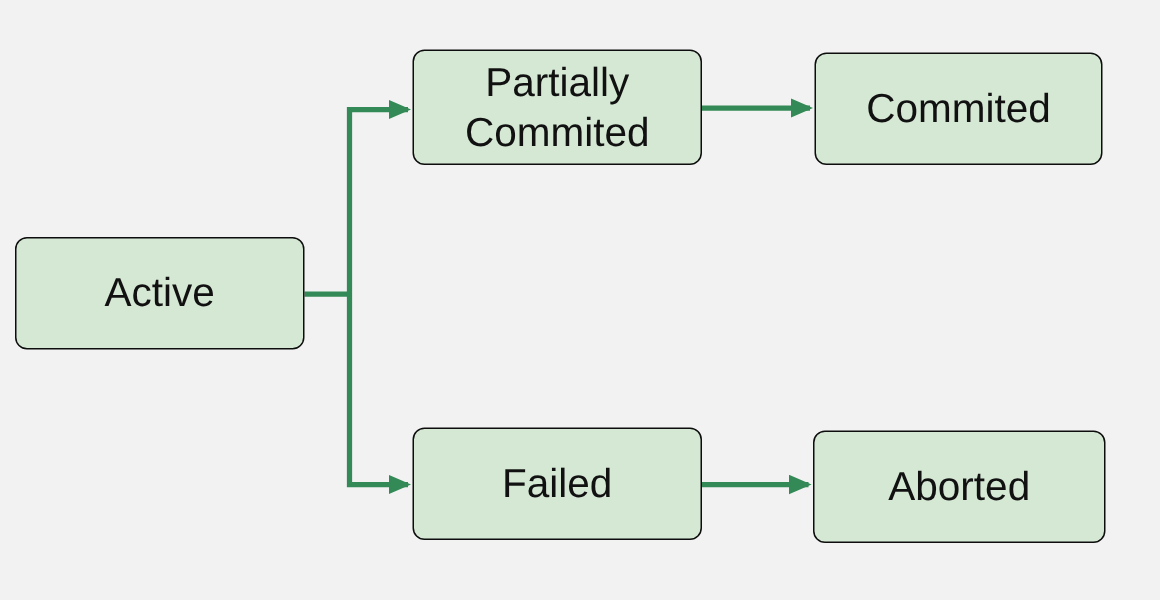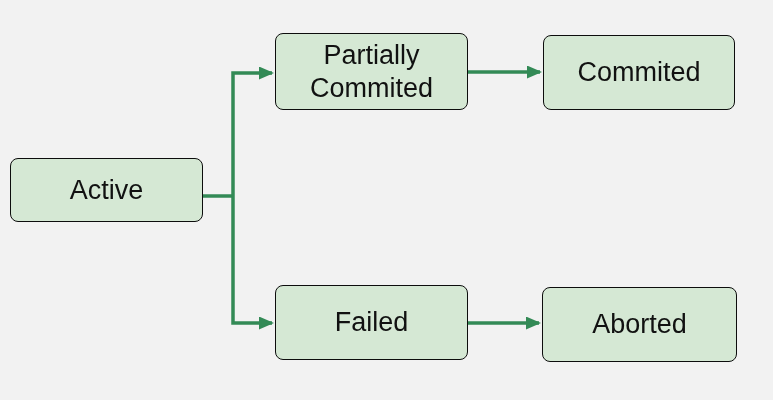--- a/index.html
+++ b/index.html
@@ -43,21 +43,21 @@
     border-radius:8px;
     display:flex;
     align-items:center;
     justify-content:center;
     text-align:center;
     color:var(--text);
     font-size:27px;
     line-height:1.22;
     padding:2px 8px;
   }
-  .node-active{left:10px;top:158px;width:193px;height:64px;}
+  .node-active{left:10px;top:158px;width:193px;height:75px;}
   .node-partially-commited{left:275px;top:33px;width:193px;height:77px;}
   .node-commited{left:543px;top:35px;width:192px;height:75px;}
   .node-failed{left:275px;top:285px;width:193px;height:75px;}
   .node-aborted{left:542px;top:287px;width:195px;height:75px;text-align:right;}
 </style>
 </head>
 <body>
 
 <div class="canvas">
 

